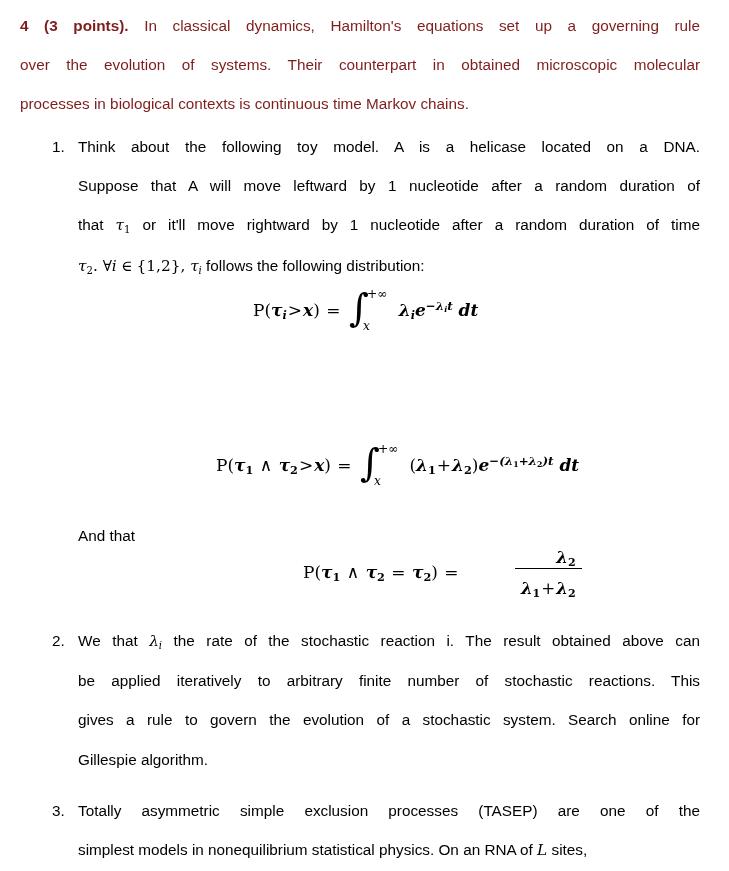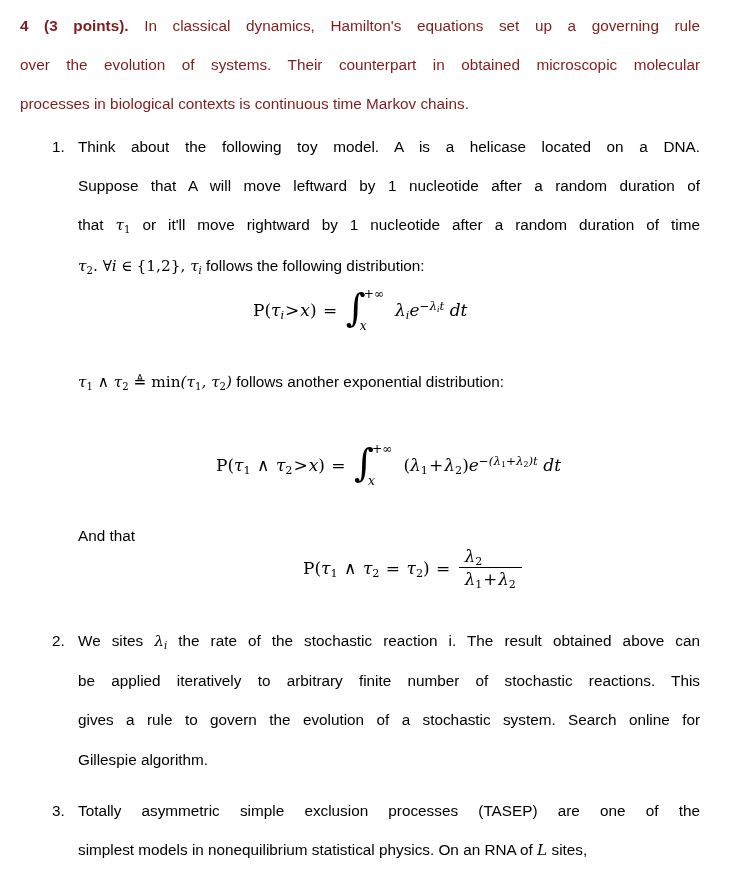--- a/index.html
+++ b/index.html
@@ -94,20 +94,21 @@
 
   
   .math {
     position: absolute;
     font-family: "DejaVu Serif", "Liberation Serif", serif;
     color: #000;
     white-space: nowrap;
   }
   .mi {              
     font-style: italic;
+    font-weight: bold;
   }
   .mup {             
     font-style: normal;
   }
   .op {
     font-style: normal;
     padding: 0 1px;
   }
   sub.msub {
     font-size: 0.66em;
@@ -167,35 +168,36 @@
     left: 16px;
     top: 18px;
     font-size: 0.72em;
     font-style: italic;
   }
 
   
   .frac {
     display: inline-block;
     vertical-align: middle;
-    text-align: left;
+    text-align: right;
     margin: 0 2px;
     position: relative;
     top: -0.05em;
   }
   .frac .num {
     display: block;
     padding: 0 6px 1px 6px;
     font-size: 0.98em;
   }
   .frac .den {
     display: block;
     border-top: 1.3px solid #000;
-    padding: 2px 6px 0 6px;
+    padding: 9px 6px 0 6px;
     font-size: 0.98em;
+    margin-left: 48px;
   }
 
   #eq1 { left: 253px; top: 300px; font-size: 17px; }
   #eq2 { left: 216px; top: 455px; font-size: 17px; }
   #eq3 { left: 303px; top: 548px; font-size: 17px; }
   .vital {
     font-family: "DejaVu Serif", "Liberation Serif", serif;
     font-style: italic;
   }
   .vsym {
@@ -222,39 +224,38 @@
       <span class="ln"><span>that</span> <span class="vital">τ<sub class="msub-up">1</sub></span> <span>or it'll move rightward by 1 nucleotide after a random duration of time</span></span>
       <span class="ln free"><span class="vital">τ<sub class="msub-up">2</sub></span><span class="vsym">.&nbsp;</span><span class="vsym">∀</span><span class="vital">i</span> <span class="vsym">∈</span> <span class="vsym">{1,2}</span><span class="vsym">,&nbsp;</span><span class="vital">τ<sub class="msub">i</sub></span> <span>follows the following distribution:</span></span>
     </div>
   </div>
 
   <div class="math" id="eq1">
     <span class="mup">P</span><span class="mup">(</span><span class="mi">τ<sub class="msub">i</sub></span><span class="op">&gt;</span><span class="mi">x</span><span class="mup">)</span><span class="op">&nbsp;=&nbsp;</span><span class="intwrap"><span class="intsign">∫</span><span class="intup">+∞</span><span class="intlo">x</span></span><span class="mi">&nbsp;λ<sub class="msub">i</sub></span><span class="mi">e</span><span class="mi"><sup class="msup">−λ<sub class="msub">i</sub>t</sup></span><span class="mi">&nbsp;dt</span>
   </div>
 
   <div class="plain-block" id="item1b" style="width:622px;">
-    <span class="ln free"><span class="vital">τ<sub class="msub-up">1</sub> <span class="vsym">∧</span> τ<sub class="msub-up">2</sub> <span class="vsym">≜</span> <span class="vsym">min</span>(τ<sub class="msub-up">1</sub>, τ<sub class="msub-up">2</sub>)</span> <span>follows another exponential distribution:</span></span>
   </div>
 
   <div class="math" id="eq2">
     <span class="mup">P</span><span class="mup">(</span><span class="mi">τ<sub class="msub-up">1</sub></span><span class="op">&nbsp;∧&nbsp;</span><span class="mi">τ<sub class="msub-up">2</sub></span><span class="op">&gt;</span><span class="mi">x</span><span class="mup">)</span><span class="op">&nbsp;=&nbsp;</span><span class="intwrap"><span class="intsign2">∫</span><span class="intup">+∞</span><span class="intlo">x</span></span><span class="mup">&nbsp;(</span><span class="mi">λ<sub class="msub-up">1</sub></span><span class="op">+</span><span class="mi">λ<sub class="msub-up">2</sub></span><span class="mup">)</span><span class="mi">e</span><span class="mi"><sup class="msup">−(λ<sub class="msub-up">1</sub>+λ<sub class="msub-up">2</sub>)t</sup></span><span class="mi">&nbsp;dt</span>
   </div>
 
   <div class="plain-block" id="item1c" style="width:622px;">
     <span class="ln free">And that</span>
   </div>
 
   <div class="math" id="eq3">
     <span class="mup">P</span><span class="mup">(</span><span class="mi">τ<sub class="msub-up">1</sub></span><span class="op">&nbsp;∧&nbsp;</span><span class="mi">τ<sub class="msub-up">2</sub></span><span class="op">&nbsp;=&nbsp;</span><span class="mi">τ<sub class="msub-up">2</sub></span><span class="mup">)</span><span class="op">&nbsp;=&nbsp;</span><span class="frac"><span class="num"><span class="mi">λ<sub class="msub-up">2</sub></span></span><span class="den"><span class="mi">λ<sub class="msub-up">1</sub></span><span class="op">+</span><span class="mi">λ<sub class="msub-up">2</sub></span></span></span>
   </div>
 
   <div class="list-item" id="item2">
     <span class="marker">2.</span>
     <div class="item-body">
-      <span class="ln"><span>We sites</span> <span class="vital">λ<sub class="msub">i</sub></span> <span>the rate of the stochastic reaction i. The result obtained above can</span></span>
+      <span class="ln"><span>We that</span> <span class="vital">λ<sub class="msub">i</sub></span> <span>the rate of the stochastic reaction i. The result obtained above can</span></span>
       <span class="ln">be applied iteratively to arbitrary finite number of stochastic reactions. This</span>
       <span class="ln">gives a rule to govern the evolution of a stochastic system. Search online for</span>
       <span class="ln free">Gillespie algorithm.</span>
     </div>
   </div>
 
   <div class="list-item" id="item3">
     <span class="marker">3.</span>
     <div class="item-body">
       <span class="ln">Totally asymmetric simple exclusion processes (TASEP) are one of the</span>

